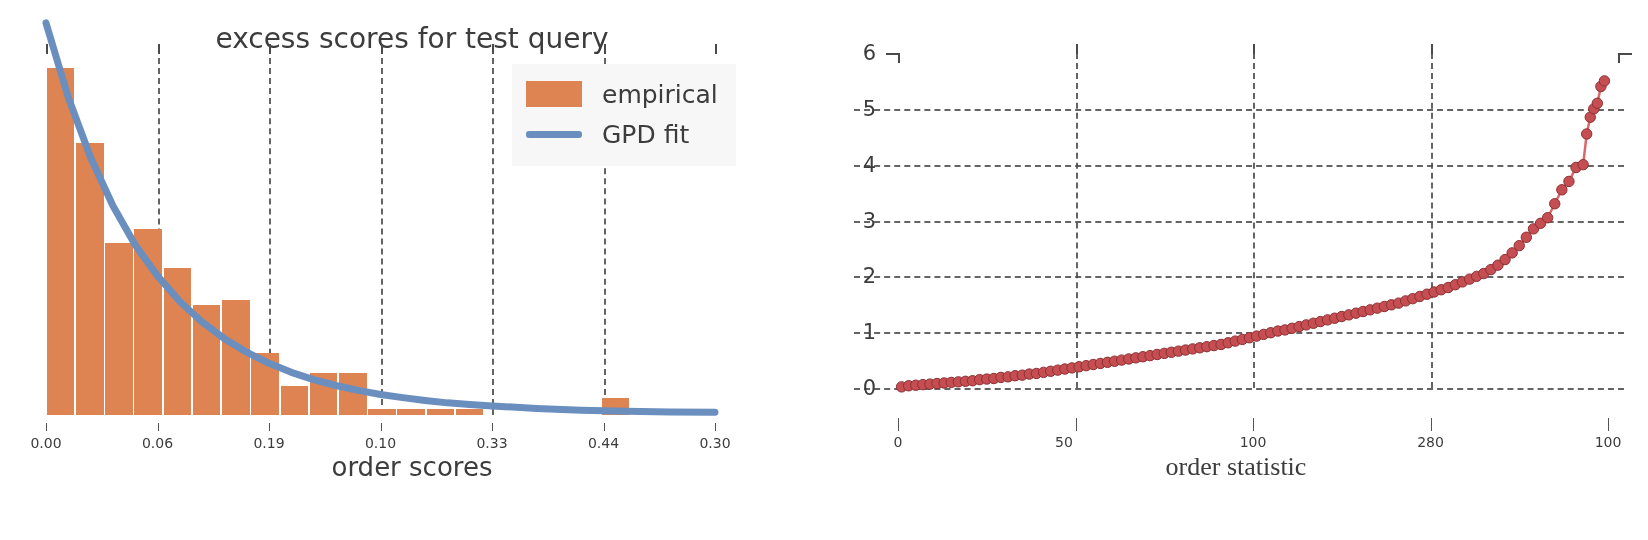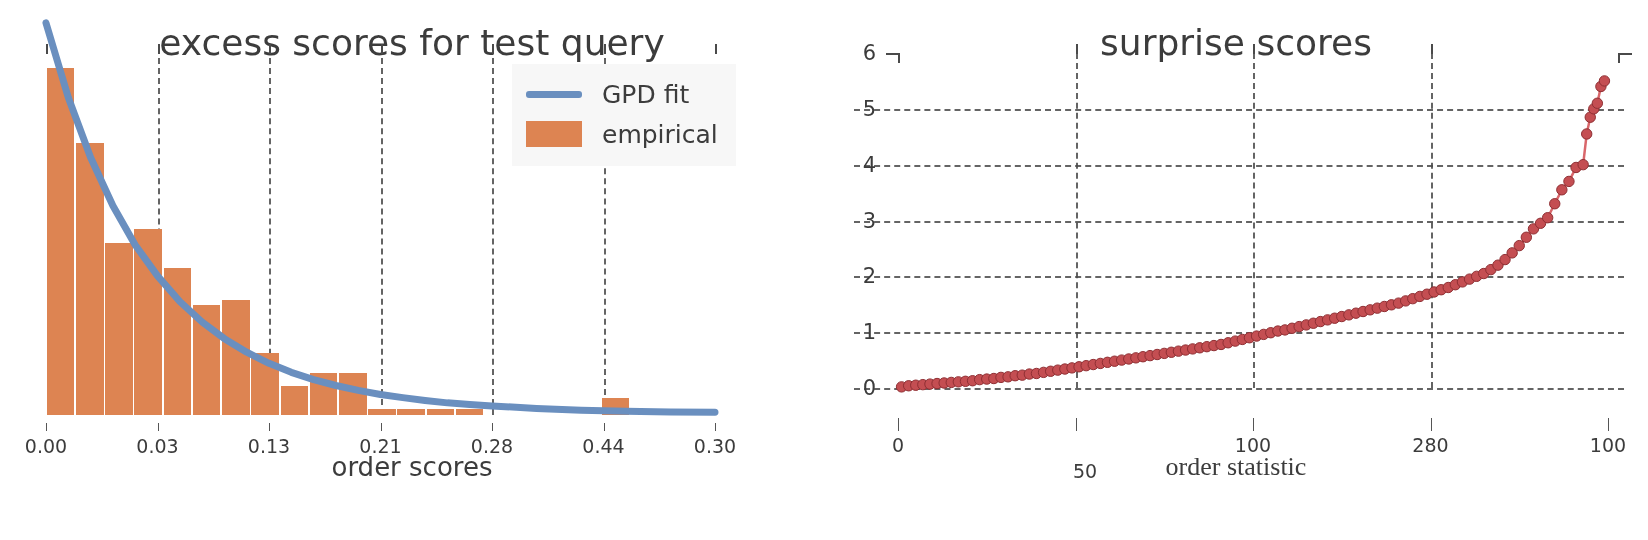--- a/index.html
+++ b/index.html
@@ -25,21 +25,21 @@
     width: 824px;
     height: 540px;
   }
   #panel-left  { left: 0; }
   #panel-right { left: 824px; }
 
   .chart-title {
     position: absolute;
     width: 100%;
     text-align: center;
-    font-size: 36px;
+    font-size: 28px;
     color: #3c3c3c;
     font-family: "DejaVu Sans", sans-serif;
     letter-spacing: 0px;
   }
   #title-left  { top: 22px; left: 0; }
   #title-right { top: 22px; left: 0; }
 
   .axis-xlabel {
     position: absolute;
     width: 100%;
@@ -55,21 +55,21 @@
 
   
   .xtick-mark {
     position: absolute;
     width: 1px;
     height: 8px;
     background: #555;
   }
   .xtick-label {
     position: absolute;
-    font-size: 19px;
+    font-size: 14px;
     color: #3c3c3c;
     transform: translateX(-50%);
     white-space: nowrap;
   }
   .ytick-label {
     position: absolute;
     font-size: 21px;
     color: #3c3c3c;
     transform: translateY(-50%);
     text-align: right;
@@ -178,51 +178,50 @@
         </div>
 
       <svg id="left-curve" width="824" height="540" style="position:absolute; left:0; top:0;">
         <polyline id="gpd-polyline" fill="none" stroke="#6a8fbf" stroke-width="7" stroke-linecap="round" stroke-linejoin="round" points="46.00,22.89 68.30,97.50 90.60,157.53 112.90,205.76 135.20,244.97 157.50,275.85 179.80,301.53 202.10,322.00 224.40,338.66 246.70,352.19 269.00,363.30 291.30,372.32 313.60,379.61 335.90,385.50 358.20,390.36 380.50,394.53 402.80,397.65 425.10,400.43 447.40,402.86 469.70,404.59 492.00,405.98 536.60,408.41 581.20,410.14 625.80,411.18 670.40,411.88 715.00,412.22"></polyline>
       </svg>
 
       <div id="left-xticks">
           <div class="xtick-mark" style="left: 46px; top: 423px;"></div>
           <div class="xtick-label" style="left: 46px; top: 435px;">0.00</div>
           <div class="xtick-mark" style="left: 157.5px; top: 423px;"></div>
-          <div class="xtick-label" style="left: 157.5px; top: 435px;">0.03</div>
+          <div class="xtick-label" style="left: 157.5px; top: 435px;">0.06</div>
           <div class="xtick-mark" style="left: 269px; top: 423px;"></div>
-          <div class="xtick-label" style="left: 269px; top: 435px;">0.13</div>
+          <div class="xtick-label" style="left: 269px; top: 435px;">0.19</div>
           <div class="xtick-mark" style="left: 380.5px; top: 423px;"></div>
-          <div class="xtick-label" style="left: 380.5px; top: 435px;">0.21</div>
+          <div class="xtick-label" style="left: 380.5px; top: 435px;">0.10</div>
           <div class="xtick-mark" style="left: 492px; top: 423px;"></div>
-          <div class="xtick-label" style="left: 492px; top: 435px;">0.28</div>
+          <div class="xtick-label" style="left: 492px; top: 435px;">0.33</div>
           <div class="xtick-mark" style="left: 603.5px; top: 423px;"></div>
           <div class="xtick-label" style="left: 603.5px; top: 435px;">0.44</div>
           <div class="xtick-mark" style="left: 715px; top: 423px;"></div>
           <div class="xtick-label" style="left: 715px; top: 435px;">0.30</div>
         </div>
     </div>
 
     <div id="legend" style="left:512px; top:64px;">
       <div class="legend-row">
+        <span class="legend-patch" style="background:#dd8452;"></span>
+        <span class="legend-label">empirical</span>
+      </div>
+      <div class="legend-row">
         <span class="legend-line" style="background:#6a8fbf;"></span>
         <span class="legend-label">GPD fit</span>
       </div>
-      <div class="legend-row">
-        <span class="legend-patch" style="background:#dd8452;"></span>
-        <span class="legend-label">empirical</span>
-      </div>
     </div>
 
     <div class="axis-xlabel" style="top:452px; left:0;">order scores</div>
   </div>
 
   <div class="panel" id="panel-right">
 
-    <div class="chart-title" id="title-right">surprise scores</div>
 
     <div class="plot-area" id="plot-right" style="left:0px; top:0px; width:824px; height:540px;">
 
       <div id="right-grid">
           <div class="hgrid" style="left: 30px; width: 770px; top: 388px;"></div>
           <div class="hgrid" style="left: 30px; width: 770px; top: 332.167px;"></div>
           <div class="hgrid" style="left: 30px; width: 770px; top: 276.333px;"></div>
           <div class="hgrid" style="left: 30px; width: 770px; top: 220.5px;"></div>
           <div class="hgrid" style="left: 30px; width: 770px; top: 164.667px;"></div>
           <div class="hgrid" style="left: 30px; width: 770px; top: 108.833px;"></div>
@@ -344,21 +343,21 @@
             <circle cx="773.35" cy="103.25" r="5.2" fill="#c44e52" stroke="#8f2f33" stroke-width="1"></circle>
             <circle cx="776.90" cy="86.50" r="5.2" fill="#c44e52" stroke="#8f2f33" stroke-width="1"></circle>
             <circle cx="780.45" cy="80.92" r="5.2" fill="#c44e52" stroke="#8f2f33" stroke-width="1"></circle>
           </g>
       </svg>
 
       <div id="right-xticks">
           <div class="xtick-mark" style="left: 74px; top: 418px; height: 13px;"></div>
           <div class="xtick-label" style="left: 74px; top: 434px;">0</div>
           <div class="xtick-mark" style="left: 251.5px; top: 418px; height: 13px;"></div>
-          <div class="xtick-label" style="left: 261px; top: 434px; margin-top: 26px;">50</div>
+          <div class="xtick-label" style="left: 240px; top: 434px;">50</div>
           <div class="xtick-mark" style="left: 429px; top: 418px; height: 13px;"></div>
           <div class="xtick-label" style="left: 429px; top: 434px;">100</div>
           <div class="xtick-mark" style="left: 606.5px; top: 418px; height: 13px;"></div>
           <div class="xtick-label" style="left: 606.5px; top: 434px;">280</div>
           <div class="xtick-mark" style="left: 784px; top: 418px; height: 13px;"></div>
           <div class="xtick-label" style="left: 784px; top: 434px;">100</div>
         </div>
       <div id="right-yticks">
           <div class="ytick-label" style="left: 22px; width: 30px; top: 388px;">0</div>
           <div class="ytick-label" style="left: 22px; width: 30px; top: 332.167px;">1</div>

